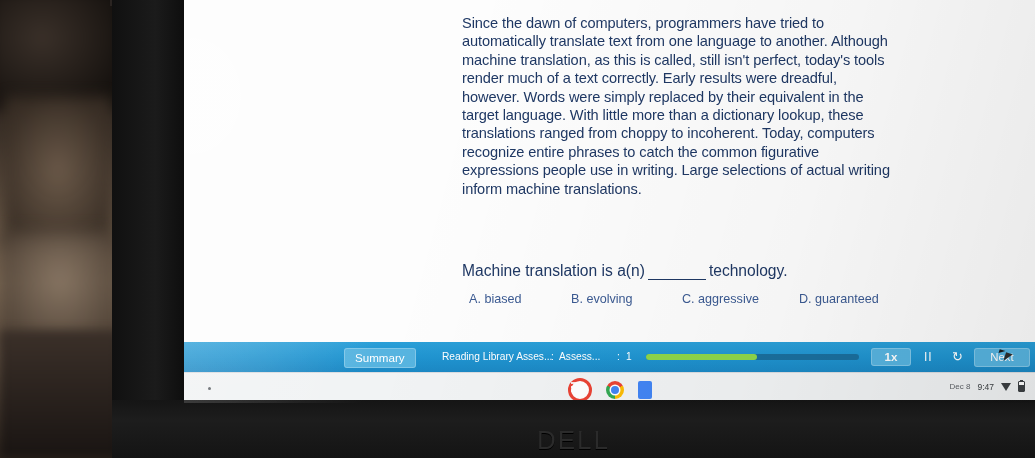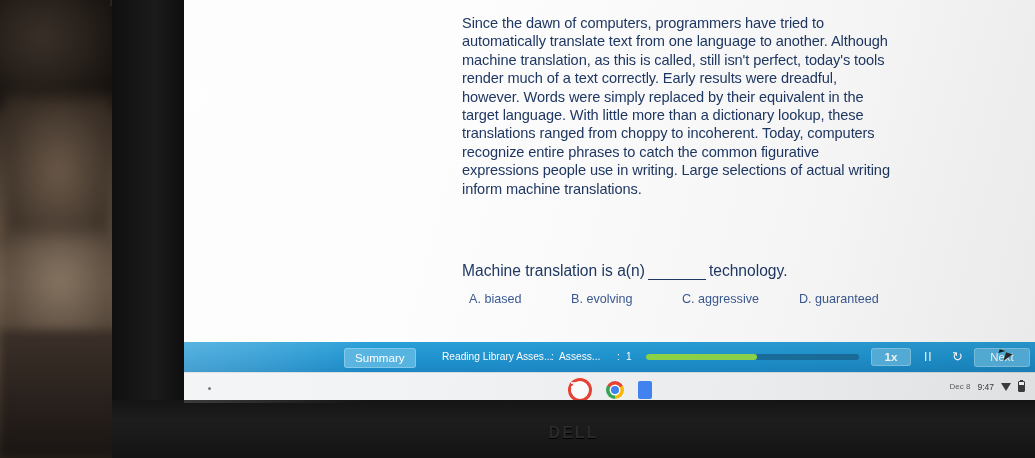--- a/index.html
+++ b/index.html
@@ -84,24 +84,24 @@
   }
   .bezel-bottom {
     position: absolute;
     left: 0; bottom: 0;
     width: 923px; height: 58px;
     background: linear-gradient(180deg,#151515 0%, #1d1d1d 35%, #141414 100%);
   }
   .dell-logo {
     position: absolute;
     left: 50%; transform: translateX(-50%);
-    bottom: 16px;
-    font-size: 16px;
+    bottom: 2px;
+    font-size: 26px;
     letter-spacing: 2px;
-    font-weight: bold;
+    font-weight: normal;
     color: #2b2b2b;
     font-family: "Liberation Sans", sans-serif;
     text-shadow: 0 1px 0 #000;
   }
 
   
   .screen {
     position: absolute;
     left: 72px; top: 0;
     width: 851px; height: 403px;

